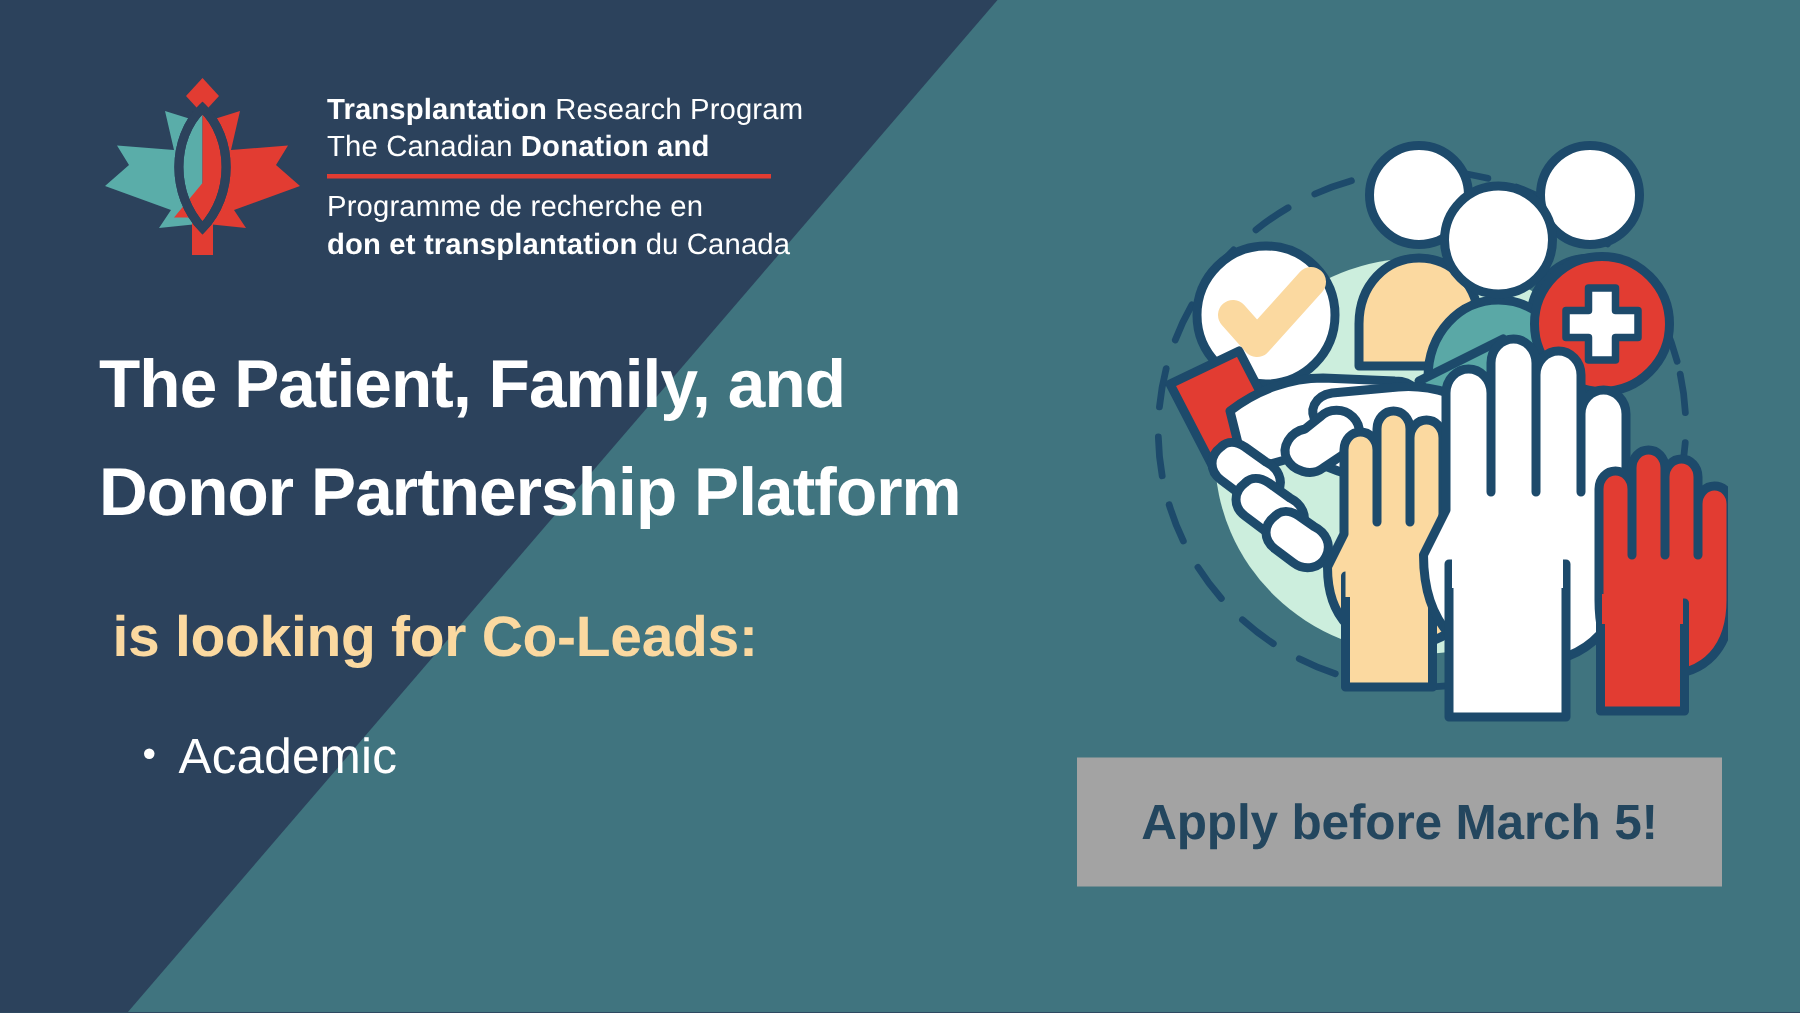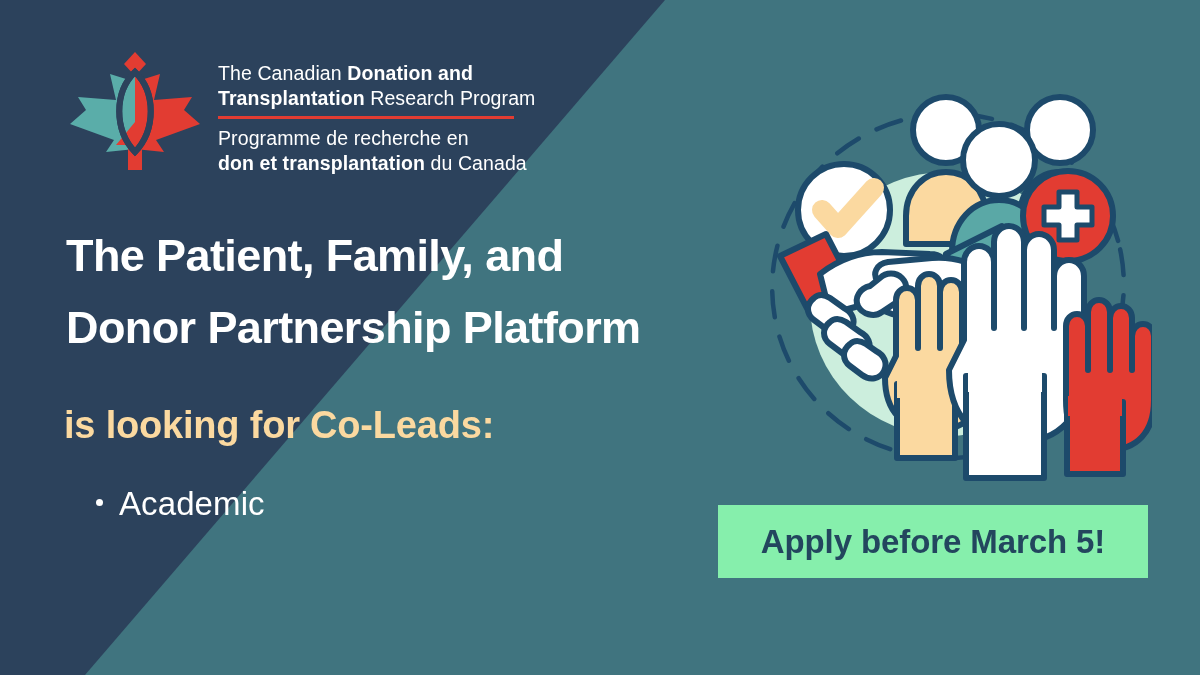--- a/index.html
+++ b/index.html
@@ -64,21 +64,21 @@
     color: #ffffff;
     font-size: 45px;
     font-weight: 800;
     line-height: 72px;
     letter-spacing: -0.6px;
   }
   .headline .ln { display: block; }
 
   .subhead {
     position: absolute;
-    left: 64px;
+    left: 75px;
     top: 400px;
     color: #fbd9a0;
     font-size: 38px;
     font-weight: 700;
     line-height: 50px;
     letter-spacing: -0.2px;
   }
 
   .bullets {
     position: absolute;
@@ -109,22 +109,22 @@
     top: -9px;
     flex: 0 0 auto;
   }
 
   
   .cta {
     position: absolute;
     left: 718px;
     top: 505px;
     width: 430px;
-    height: 73px;
-    background: #86efac;
+    height: 86px;
+    background: #a3a3a3;
     display: flex;
     align-items: center;
     justify-content: center;
   }
   .cta-text {
     color: #23465e;
     font-size: 33px;
     font-weight: 700;
     letter-spacing: -0.1px;
   }
@@ -157,22 +157,22 @@
 
       <path fill="#e23c32" d="M69 0 L80 12 L69 24 L58 12 Z"></path>
 
       <path fill="#e23c32" d="M69 70 L88 93 L76 93 L76 118 L62 118 L62 93 L50 93 Z"></path>
 
       <path fill="none" stroke="#2c425c" stroke-width="6" d="M69 20 C48 40 48 78 69 100 C90 78 90 40 69 20 Z"></path>
       <path fill="none" stroke="#2c425c" stroke-width="6" d="M69 20 C90 40 90 78 69 100 C48 78 48 40 69 20 Z"></path>
     </svg>
 
     <div class="logo-text">
+      <div class="logo-line"><span class="b">Transplantation</span><span> Research Program</span></div>
       <div class="logo-line"><span>The Canadian </span><span class="b">Donation and</span></div>
-      <div class="logo-line"><span class="b">Transplantation</span><span> Research Program</span></div>
       <div class="logo-rule"></div>
       <div class="logo-line"><span>Programme de recherche en</span></div>
       <div class="logo-line"><span class="b">don et transplantation</span><span> du Canada</span></div>
     </div>
   </div>
 
   <div class="headline">
     <span class="ln">The Patient, Family, and</span>
     <span class="ln">Donor Partnership Platform</span>
   </div>

